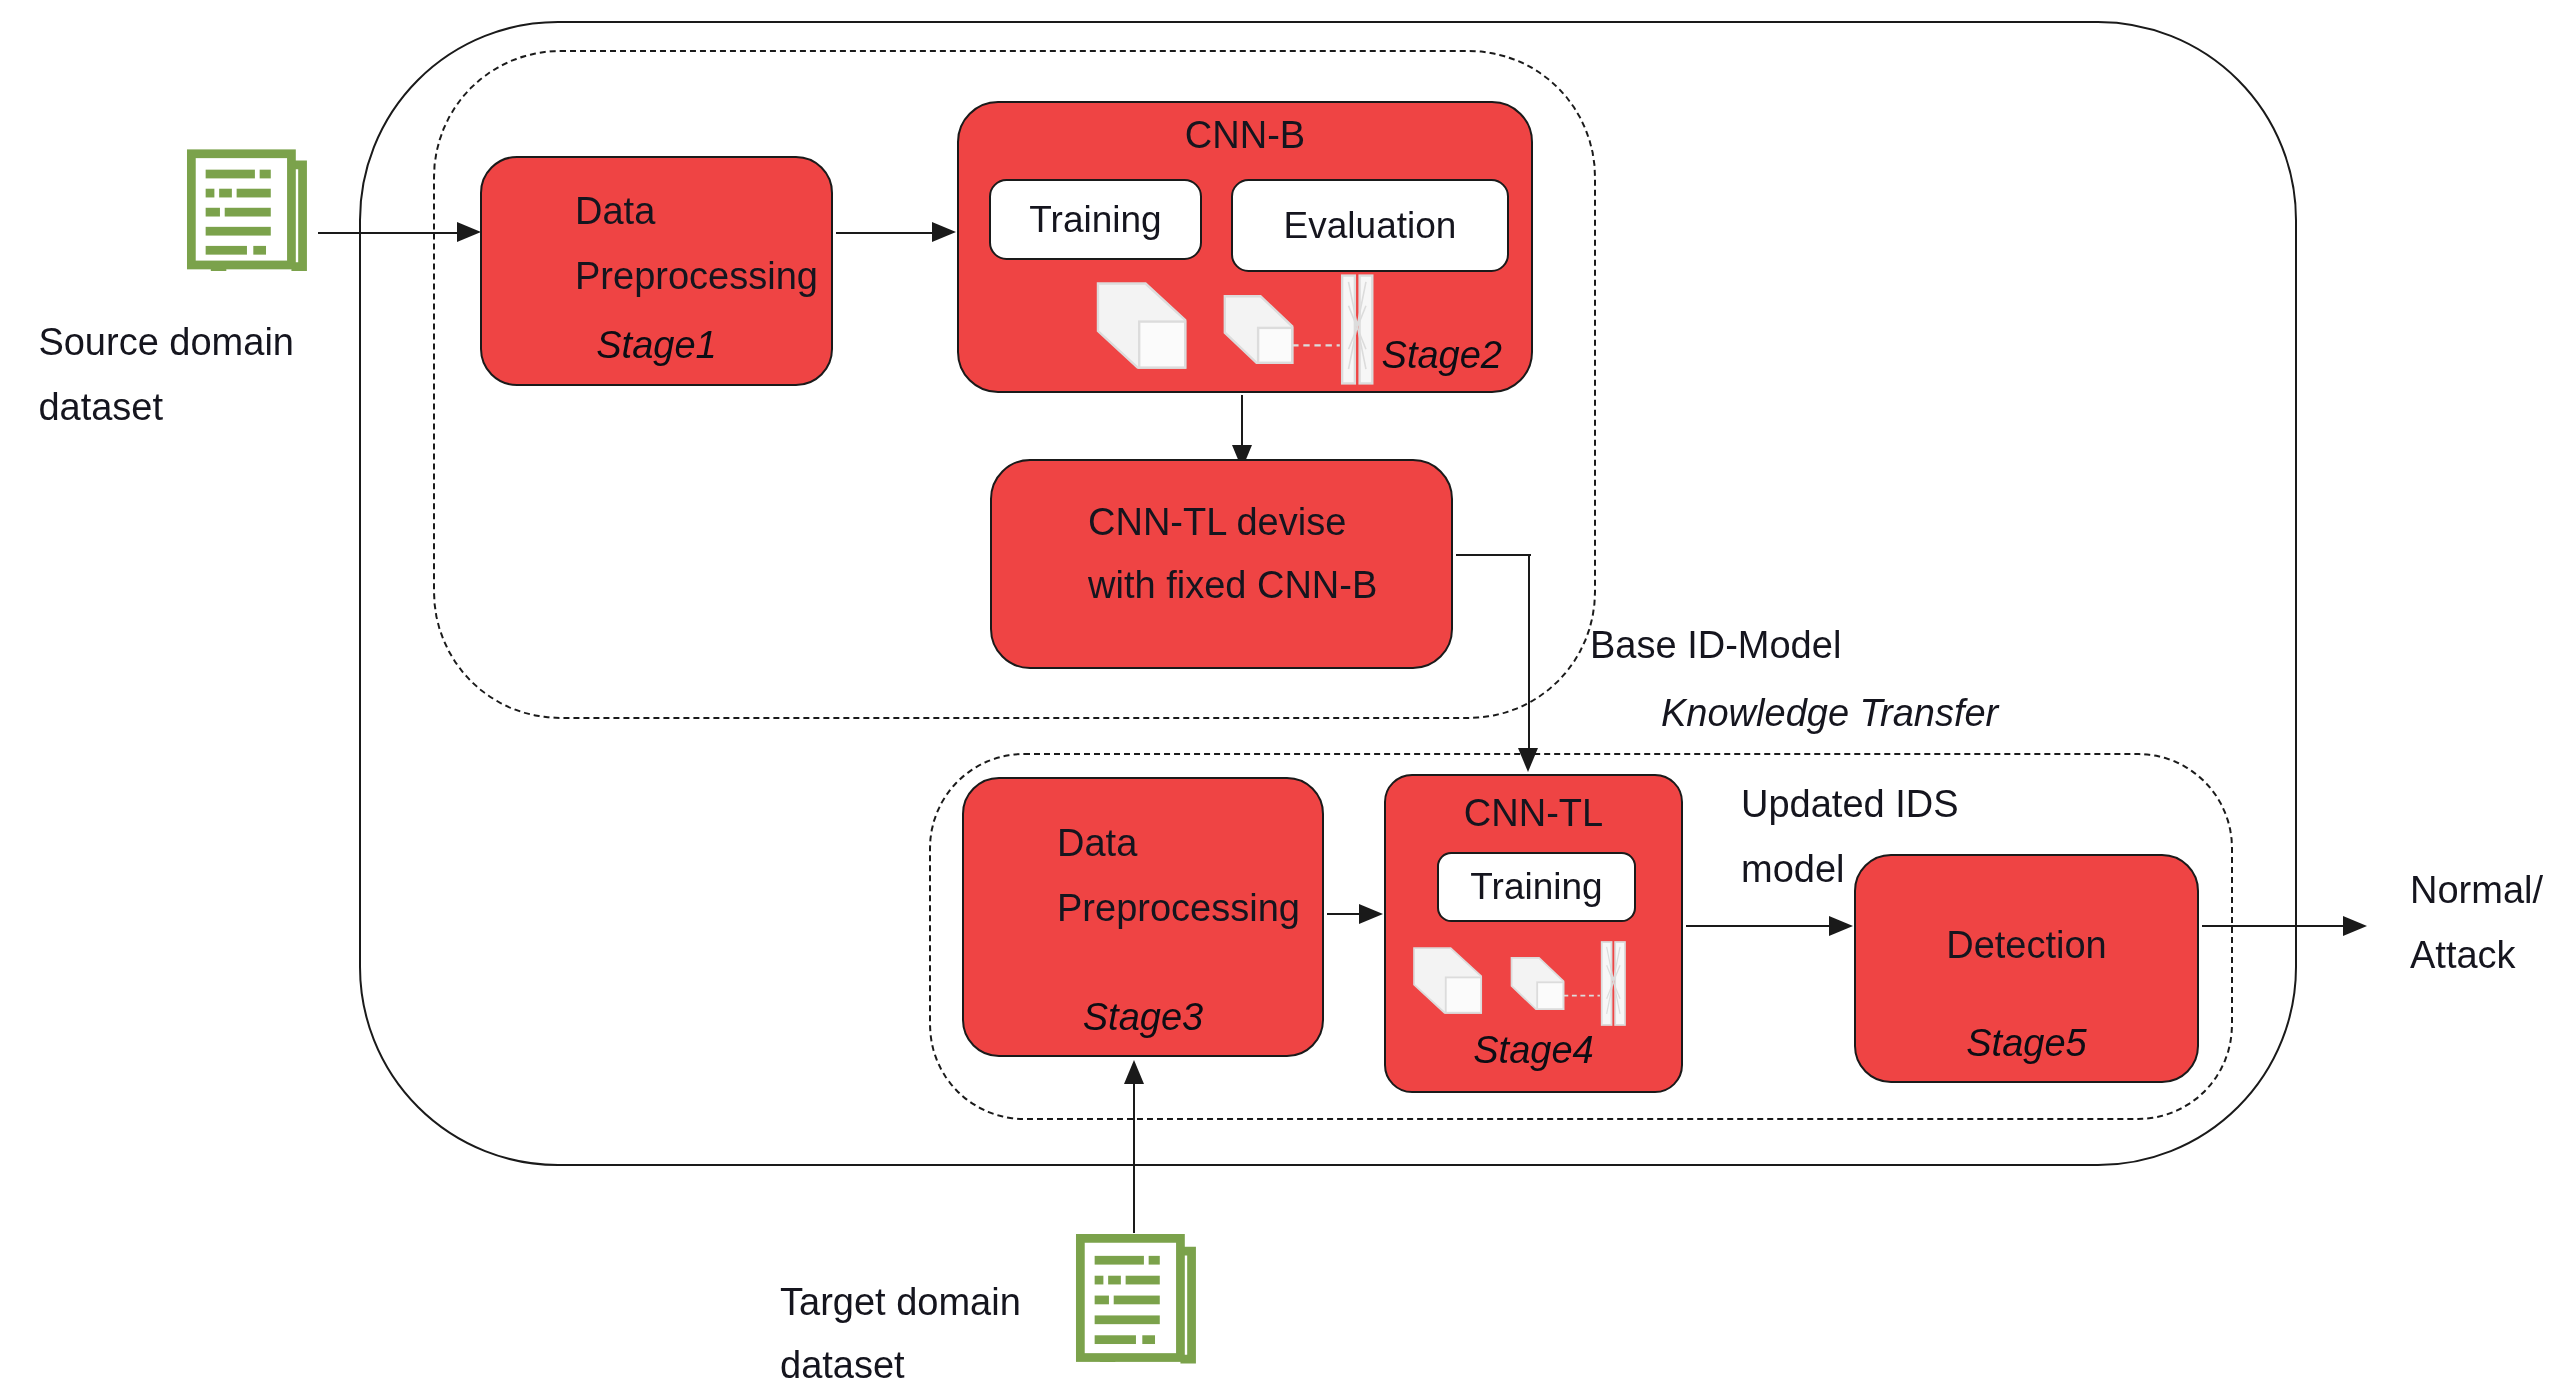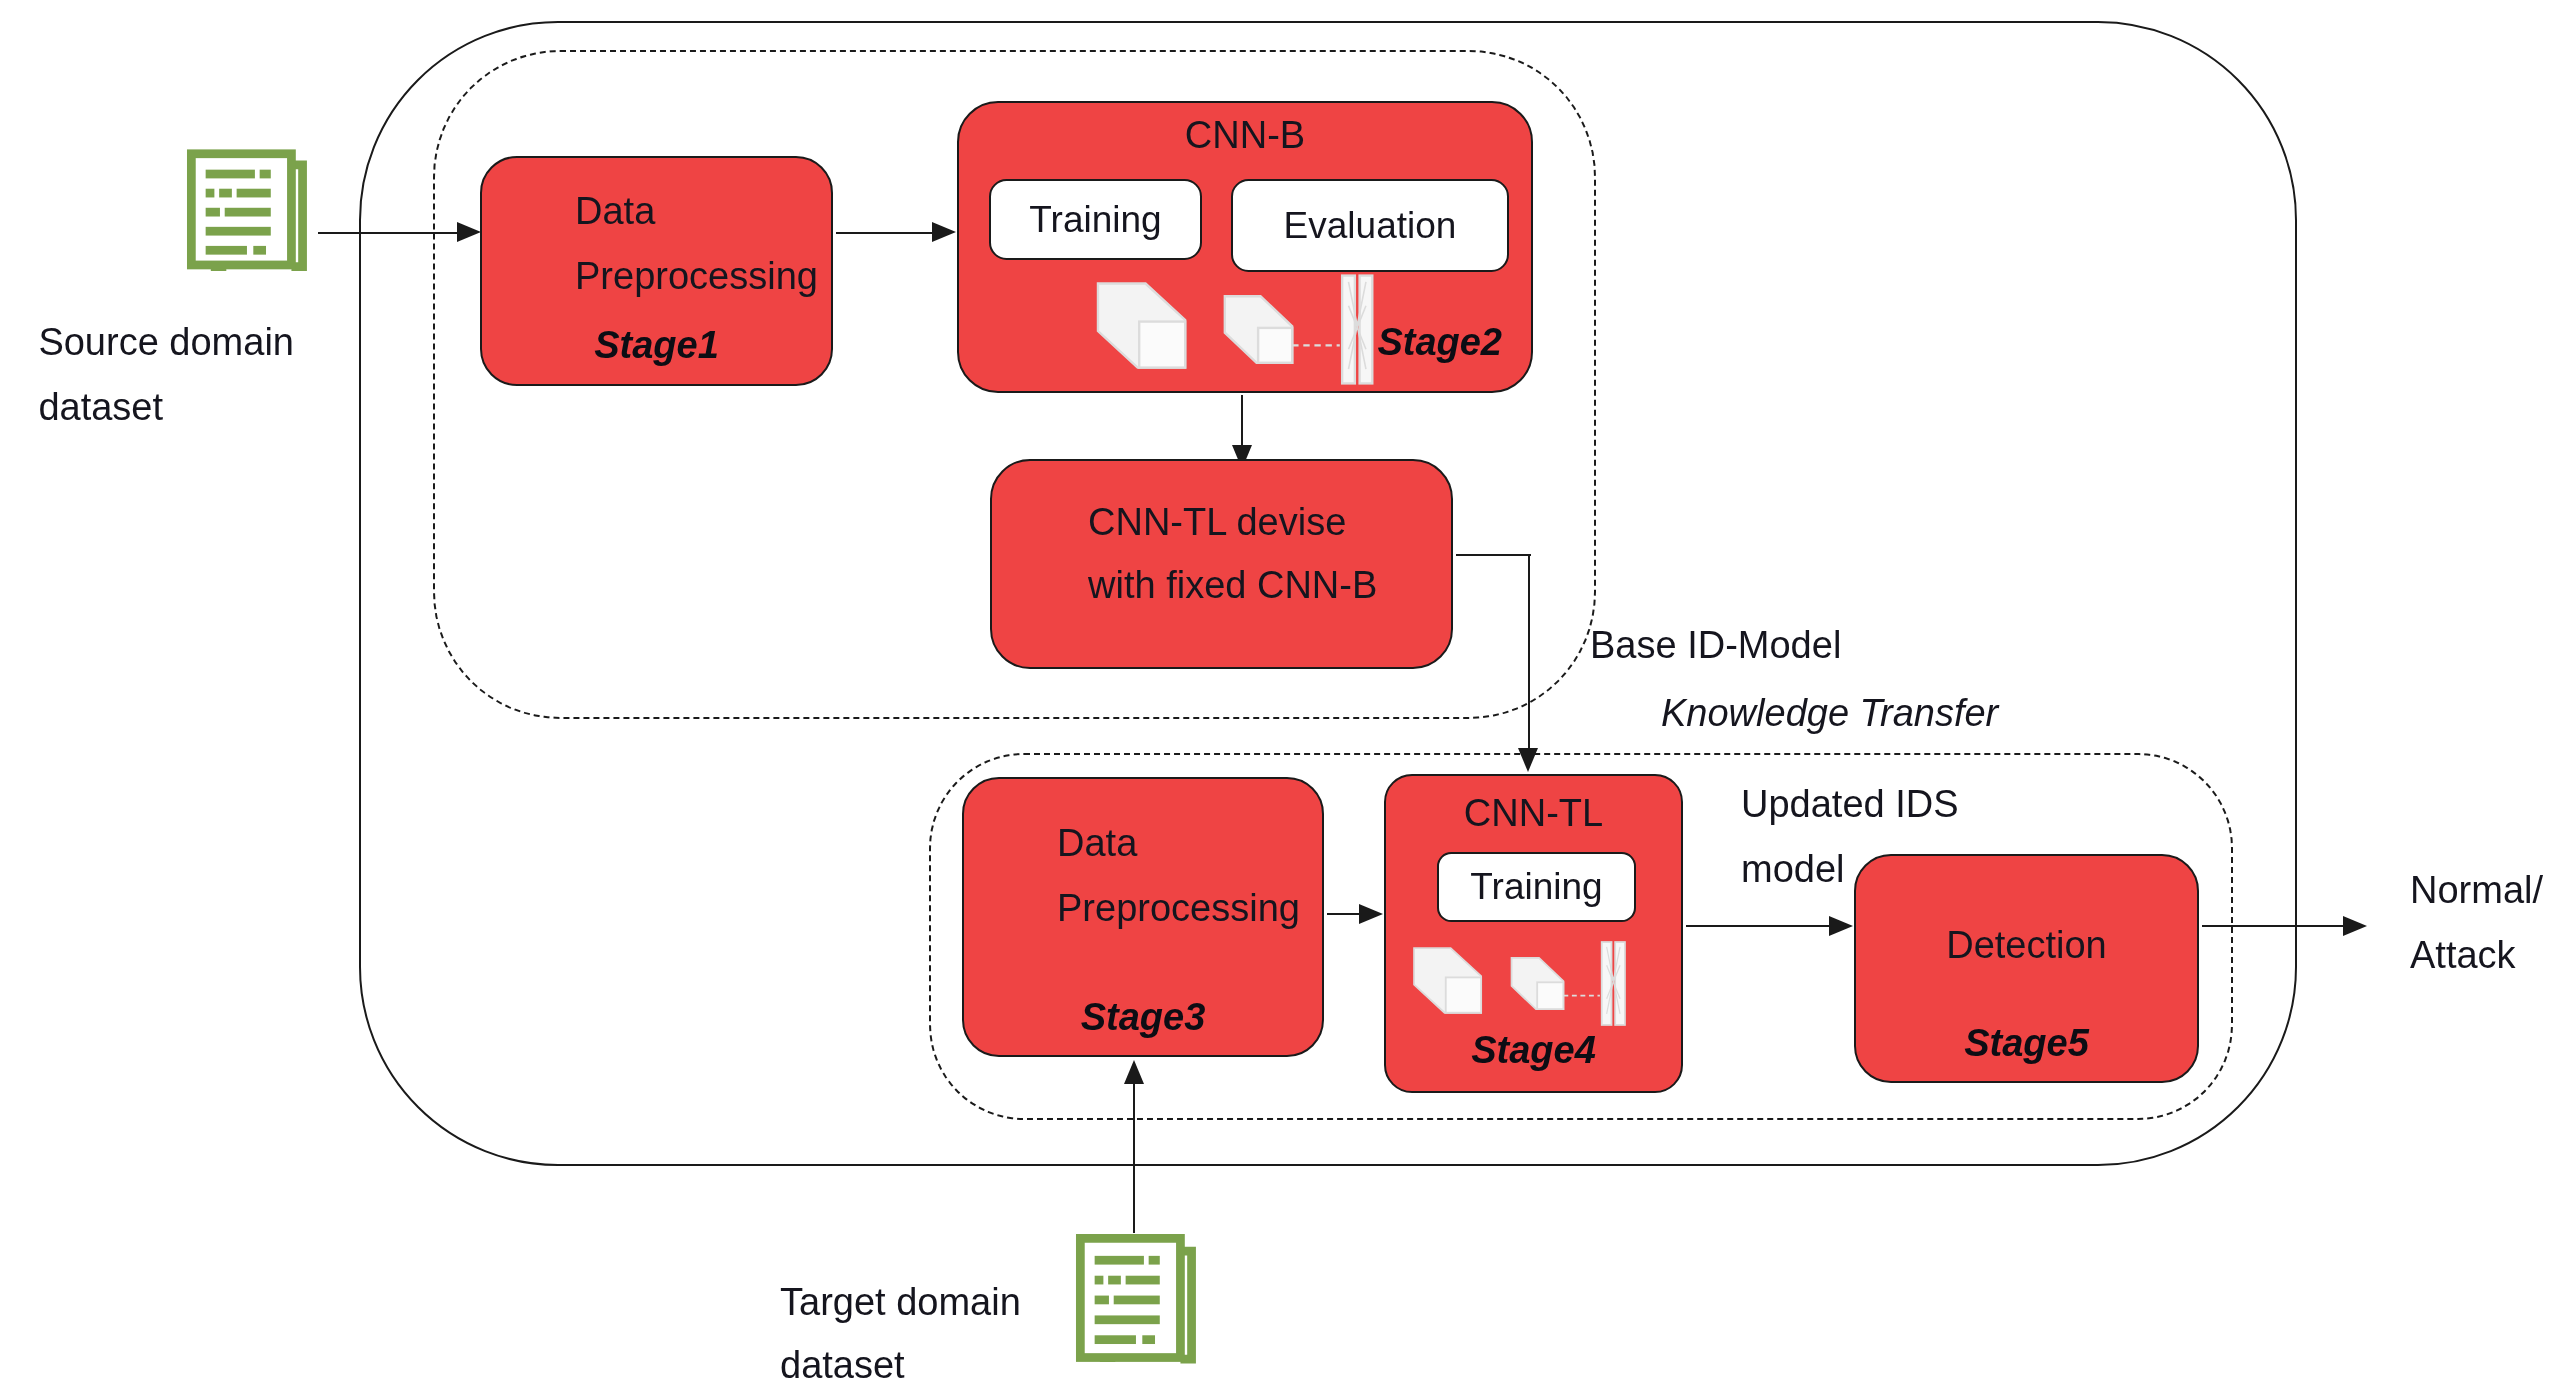--- a/index.html
+++ b/index.html
@@ -26,21 +26,21 @@
   .tgt-group{left:929px;top:753px;width:1304px;height:367px;border-radius:95px;}
 
   
   .node{
     background:#ef4444;border:2.4px solid var(--line);border-radius:37px;
     position:absolute;
   }
   .node .body-lines{padding:29px 0 0 49px;font-size:38px;line-height:1.75;margin-left:44px;}
   .stage-label{
     position:absolute;left:0;right:0;bottom:17.5px;text-align:center;
-    font-weight:700;font-style:italic;font-size:38px;color:#0d0d14;
+    font-weight:400;font-style:italic;font-size:38px;color:#0d0d14;
   }
   .sub-box{
     position:absolute;background:#ffffff;border:2.4px solid var(--line);
     border-radius:17.5px;display:flex;align-items:center;justify-content:center;
     font-size:37px;
   }
   .box-title{position:absolute;left:0;right:0;text-align:center;font-size:38px;}
 
   
   .annotation{position:absolute;font-size:38px;line-height:1.7;margin-left:32px;}
@@ -118,21 +118,21 @@
     <svg class="cnn-art" style="left:131px;top:171px;" width="341" height="111" viewBox="0 0 430 140">
       <path d="M10 12 L70 12 L120 58 L120 118 L60 118 L10 72 Z" fill="var(--faint-fill)" stroke="var(--faint-stroke)" stroke-width="3"></path>
       <rect x="62" y="60" width="58" height="58" fill="#fbfbfb" stroke="var(--faint-stroke)" stroke-width="3"></rect>
       <path d="M170 28 L215 28 L255 66 L255 112 L210 112 L170 74 Z" fill="var(--faint-fill)" stroke="var(--faint-stroke)" stroke-width="3"></path>
       <rect x="212" y="68" width="43" height="44" fill="#fbfbfb" stroke="var(--faint-stroke)" stroke-width="3"></rect>
       <path d="M255 90 h60" stroke="var(--faint-stroke)" stroke-width="3" stroke-dasharray="8 6"></path>
       <rect x="318" y="2" width="16" height="136" fill="#f7f7f7" stroke="var(--faint-stroke)" stroke-width="3"></rect>
       <rect x="340" y="2" width="16" height="136" fill="#f7f7f7" stroke="var(--faint-stroke)" stroke-width="3"></rect>
       <path d="M326 10 L348 120 M348 10 L326 120 M326 40 L348 95 M348 40 L326 95" stroke="var(--faint-stroke)" stroke-width="2"></path>
     </svg>
-    <div class="stage-label" style="left:auto;right:29px;bottom:27px;text-align:right;">Stage2</div>
+    <div class="stage-label" style="left:auto;right:29px;bottom:14px;text-align:right;">Stage2</div>
   </div>
 
   <div class="v-line" style="left:1241px;top:395px;width:2.4px;height:51px;"></div>
   <div class="head-down" style="left:1232px;top:445px;"></div>
 
   <div class="node" style="left:990px;top:459px;width:463px;height:210px;border-radius:40px;">
     <div class="body-lines" style="padding:30px 0 0 52px;line-height:1.65;">
       <div>CNN-TL devise</div>
       <div>with fixed CNN-B</div>
     </div>

